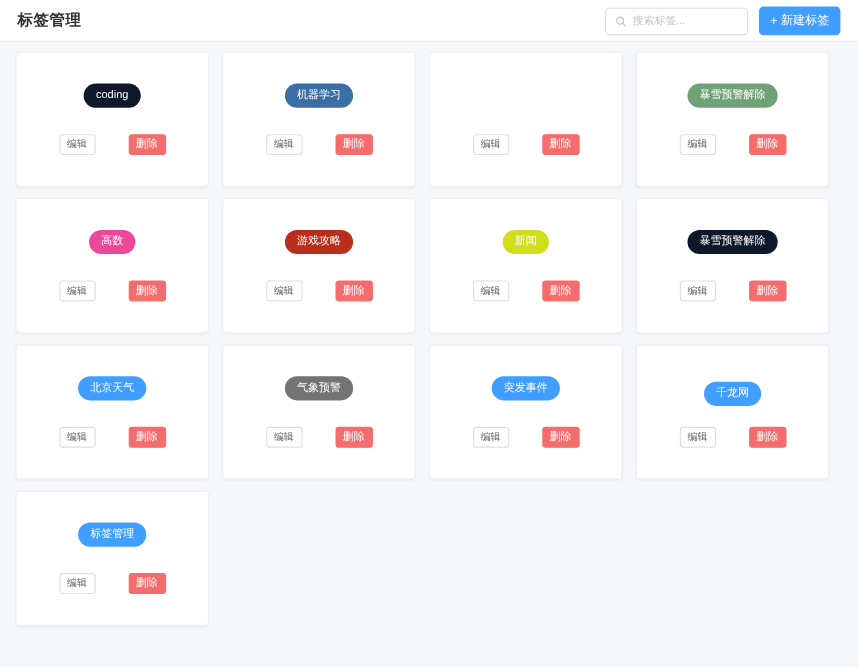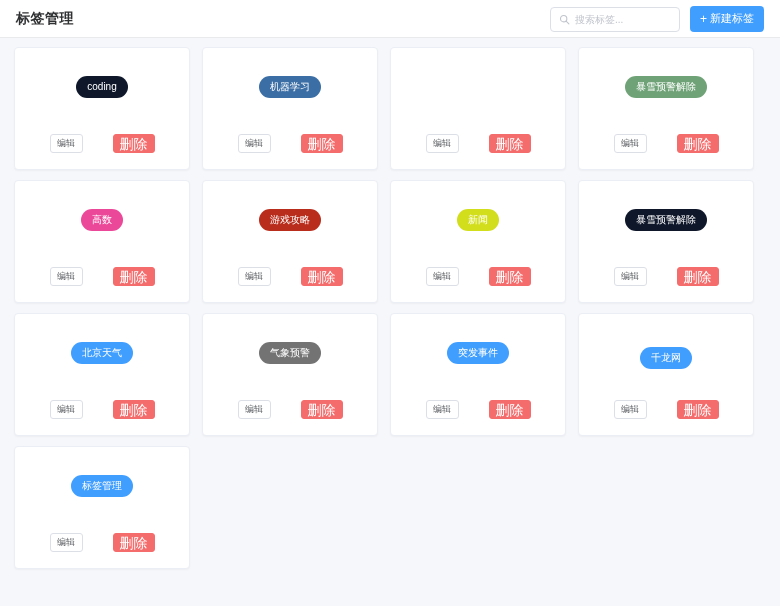--- a/index.html
+++ b/index.html
@@ -117,21 +117,21 @@
     align-items: center;
     justify-content: center;
     color: #ffffff;
     font-size: 10px;
     line-height: 1;
     white-space: nowrap;
     cursor: pointer;
   }
   .card-actions {
     position: absolute;
-    bottom: 16px;
+    bottom: 28px;
     left: 0;
     right: 0;
     display: flex;
     justify-content: center;
     gap: 30px;
   }
   .btn-edit {
     min-width: 33px;
     height: 19px;
     background: #ffffff;
@@ -144,21 +144,21 @@
     cursor: pointer;
     line-height: 1;
   }
   .btn-delete {
     min-width: 33px;
     height: 19px;
     background: #f56c6c;
     border: 1px solid #f56c6c;
     border-radius: 3px;
     color: #ffffff;
-    font-size: 14px;
+    font-size: 10px;
     font-family: "Liberation Sans", "DejaVu Sans", sans-serif;
     padding: 0 6px;
     cursor: pointer;
     line-height: 1;
   }
 </style>
 </head>
 <body>
 
 <div class="app-header">

